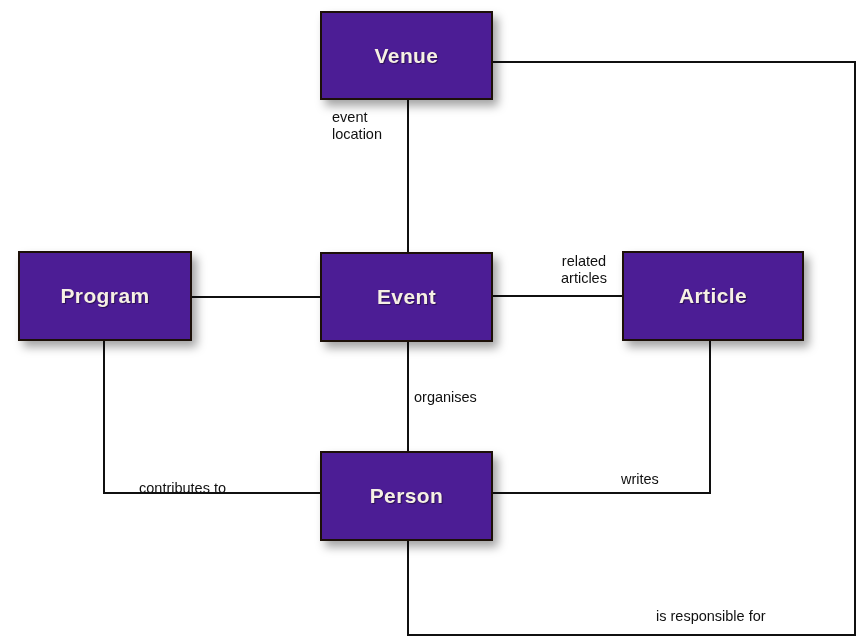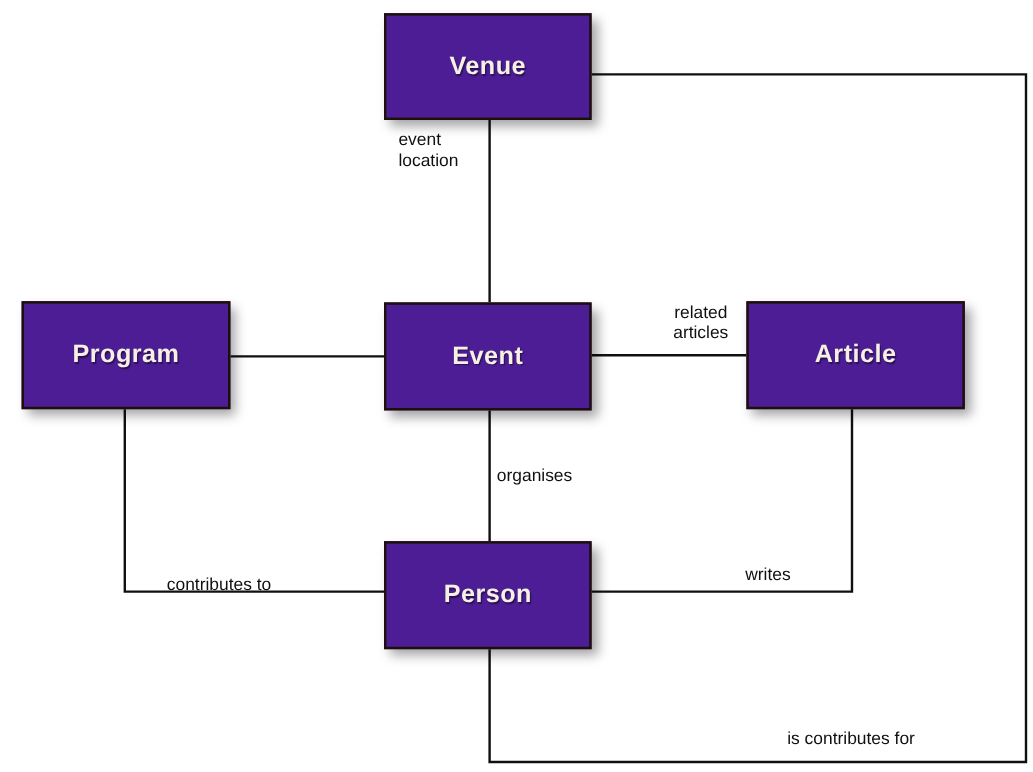--- a/index.html
+++ b/index.html
@@ -110,15 +110,15 @@
 
   <div class="edge-label two-line" style="left:561px; top:253px; text-align:center;">related
 articles</div>
 
   <div class="edge-label" style="left:414px; top:389px;">organises</div>
 
   <div class="edge-label" style="left:139px; top:480px;">contributes to</div>
 
   <div class="edge-label" style="left:621px; top:471px;text-align:right;">writes</div>
 
-  <div class="edge-label" style="left:656px; top:608px;">is contributes for</div>
+  <div class="edge-label" style="left:656px; top:608px;">is responsible for</div>
 
 </div>
 
 </body></html>

